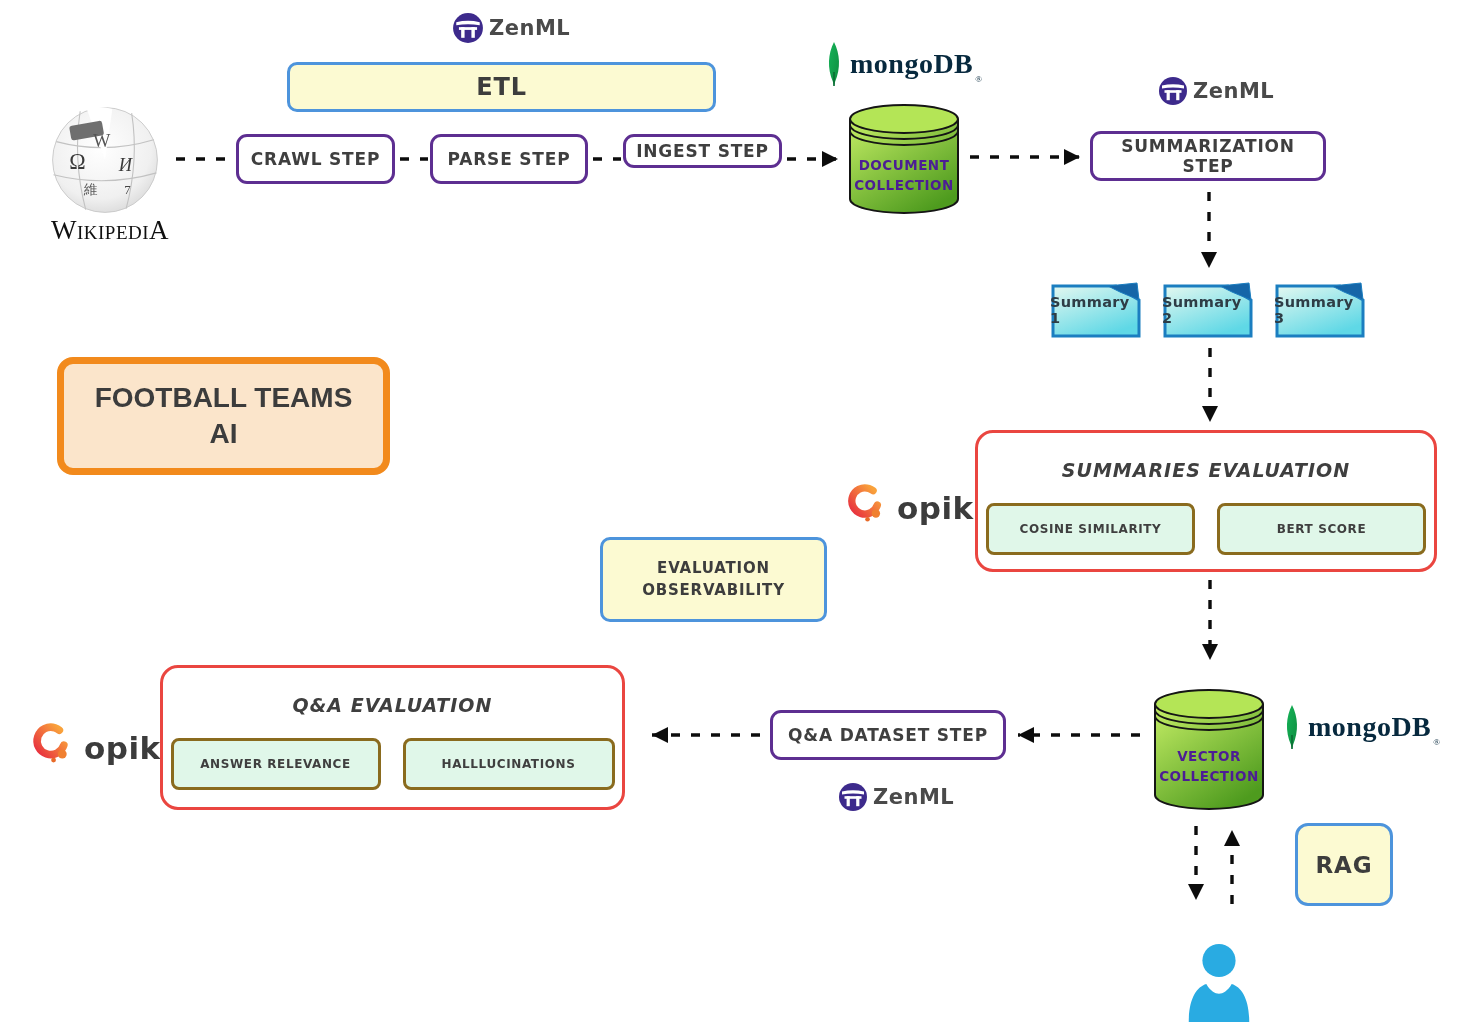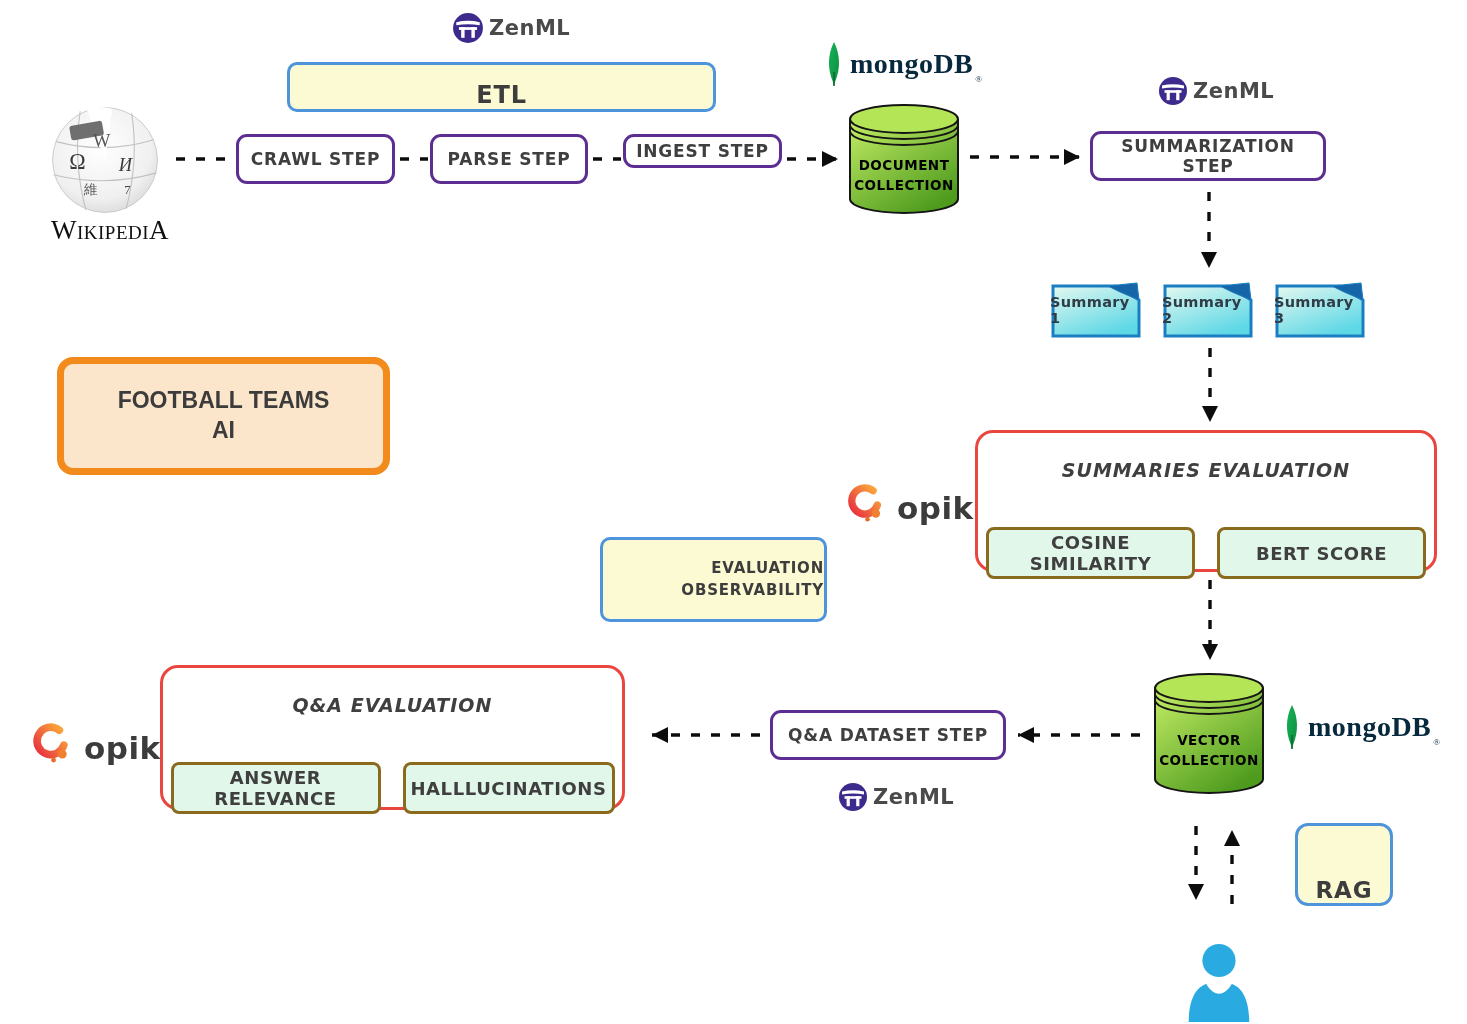--- a/index.html
+++ b/index.html
@@ -12,44 +12,44 @@
   .node,.logo{z-index:2;}
 
   
   .step-box{
     background:#ffffff;border:3px solid var(--purple_border,#5D2E91);border-radius:11px;
     font-weight:bold;font-size:17px;color:#3f3f3f;letter-spacing:.8px;
   }
   
   .yellow-box{
     background:var(--yellow_fill,#FCFAD2);border:3px solid var(--blue_border,#4D94DC);border-radius:10px;
-    font-weight:bold;color:#3d3d3d;letter-spacing:.8px;align-items:flex-end;
+    font-weight:bold;color:#3d3d3d;letter-spacing:.8px;
   }
   
   .red-container{
     background:#ffffff;border:3px solid var(--red_border,#EA4640);border-radius:18px;
     flex-direction:column;justify-content:flex-start;
   }
   .red-container .container-title{
     font-weight:bold;font-size:19px;color:#3f3f3f;letter-spacing:1px;margin-top:26px;font-style:italic;
   }
   .metric-row{display:flex;gap:22px;margin-top:22px;}
   .metric-box{
     box-sizing:border-box;display:flex;align-items:center;justify-content:center;
     background:var(--metric_fill,#E0F7E9);border:3px solid var(--metric_border,#8A6B1E);border-radius:8px;
-    font-weight:bold;font-size:18px;color:#3f3f3f;letter-spacing:.6px;margin-top:24px;
+    font-weight:bold;font-size:12px;color:#3f3f3f;letter-spacing:.6px;
   }
   .football-box{
     background:var(--peach_fill,#FBE5CB);border:7px solid var(--orange_border,#F28A1C);border-radius:16px;
     flex-direction:column;font-family:"Liberation Sans",sans-serif;
-    font-weight:bold;font-size:23px;color:#3c3c3c;line-height:1.3;
+    font-weight:bold;font-size:28px;color:#3c3c3c;line-height:1.3;
   }
   .cyl-label{
     position:absolute;left:0;right:0;text-align:center;
-    font-weight:bold;font-size:13.5px;color:#000000;letter-spacing:.5px;line-height:1.5;
+    font-weight:bold;font-size:13.5px;color:#4c1d95;letter-spacing:.5px;line-height:1.5;
   }
   .summary-label{
     position:absolute;left:0;right:0;top:0;bottom:0;display:flex;align-items:center;justify-content:center;
     font-weight:bold;font-size:14.5px;color:#2e3d46;letter-spacing:.3px;
   }
   .file-node{position:absolute;}
   
   .logo{position:absolute;display:flex;align-items:center;}
   .zenml-text{font-weight:bold;font-size:21px;color:#4a4a4a;margin-left:5px;letter-spacing:.5px;}
   .mongo-text{font-family:"Liberation Serif",serif;font-weight:bold;font-size:28px;color:#07293E;margin-left:6px;letter-spacing:.5px;}
@@ -276,21 +276,21 @@
     <svg width="30" height="30" viewBox="0 0 30 30">
       <circle cx="15" cy="15" r="14" fill="#3D2A8C"></circle>
       <path d="M4,9.5 Q15,7 26,9.5 L26,12.5 Q15,10.5 4,12.5 Z" fill="#ffffff"></path>
       <rect x="6.5" y="14.2" width="17" height="2.6" fill="#ffffff"></rect>
       <rect x="8.6" y="14.2" width="3.2" height="10" fill="#ffffff"></rect>
       <rect x="18.2" y="14.2" width="3.2" height="10" fill="#ffffff"></rect>
     </svg>
     <span class="zenml-text">ZenML</span>
   </div>
 
-  <div class="node" style="left:1153px;top:672px;width:112px;height:123px;justify-content:center;">
+  <div class="node" style="left:1153px;top:688px;width:112px;height:123px;justify-content:center;">
     <svg width="112" height="123" viewBox="0 0 112 123">
       <path d="M2,16 L2,107 A54,14 0 0 0 110,107 L110,16" fill="url(#cylG1)" stroke="#151515" stroke-width="2"></path>
       <ellipse cx="56" cy="16" rx="54" ry="14" fill="#B4E556" stroke="#151515" stroke-width="2"></ellipse>
       <path d="M2,22 A54,14 0 0 0 110,22" fill="none" stroke="#151515" stroke-width="1.8"></path>
       <path d="M2,28 A54,14 0 0 0 110,28" fill="none" stroke="#151515" stroke-width="1.8"></path>
     </svg>
     <div class="cyl-label" style="top:58px;">
       <div>VECTOR</div>
       <div>COLLECTION</div>
     </div>

